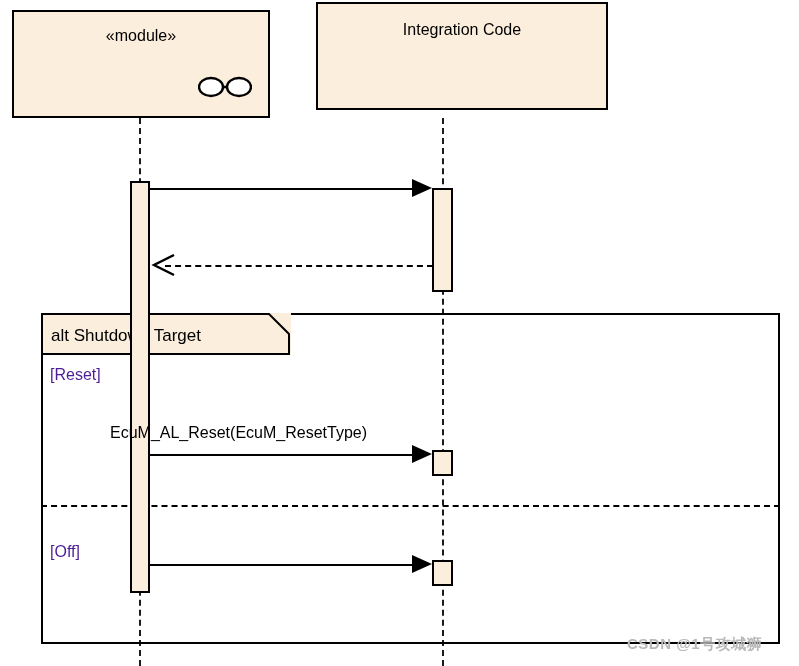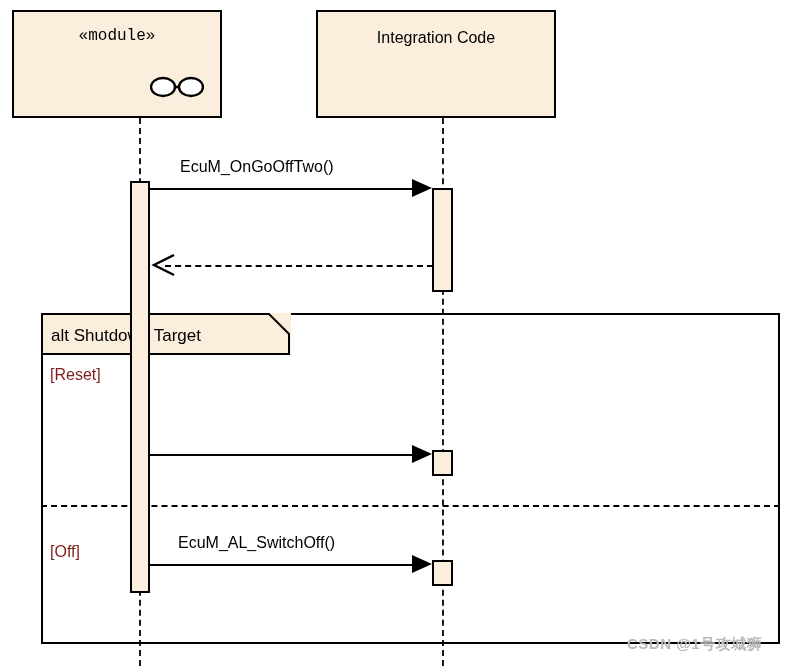--- a/index.html
+++ b/index.html
@@ -117,50 +117,50 @@
     line-height: 1;
   }
   .fragment-divider {
     position: absolute;
     height: 0;
     border-top: 2px dashed #000000;
   }
   .guard {
     position: absolute;
     font-size: 16px;
-    color: #7f1d1d;
+    color: #4c1d95;
     white-space: nowrap;
     line-height: 1;
   }
 
   
   .watermark {
     position: absolute;
     font-size: 15px;
     color: #b9b9b9;
     white-space: nowrap;
     line-height: 1;
     letter-spacing: 0.5px;
   }
 </style>
 </head>
 <body>
 
 <div id="canvas">
 
-  <div class="lifeline-box" style="left:12px; top:10px; width:210px; height:108px;font-family:Liberation Mono, monospace;">
+  <div class="lifeline-box" style="left:12px; top:10px; width:258px; height:108px;">
     <div class="lifeline-stereotype">«module»</div>
     <svg class="lollipop" viewBox="0 0 54 22">
       <ellipse cx="13" cy="11" rx="12" ry="9" fill="#ffffff" stroke="#000000" stroke-width="2.4"></ellipse>
       <ellipse cx="41" cy="11" rx="12" ry="9" fill="#ffffff" stroke="#000000" stroke-width="2.4"></ellipse>
       <line x1="25" y1="11" x2="29" y2="11" stroke="#000000" stroke-width="2.6"></line>
     </svg>
   </div>
 
-  <div class="lifeline-box" style="left:316px; top:10px; width:240px; height:108px;">
+  <div class="lifeline-box" style="left:316px; top:2px; width:292px; height:108px;">
     <div class="lifeline-title solo">Integration Code</div>
   </div>
 
   <div class="lifeline" style="left:139px; top:118px; height:548px;"></div>
   <div class="lifeline" style="left:442px; top:118px; height:548px;"></div>
 
   <div class="fragment" style="left:41px; top:313px; width:739px; height:331px;"></div>
 
   <svg class="fragment-tab" style="left:41px; top:313px; width:250px; height:42px;" viewBox="0 0 250 42" preserveAspectRatio="none">
     <path d="M1,1 L228,1 L248,21 L248,41 L1,41 Z" fill="#fbeedc" stroke="#000000" stroke-width="2"></path>
@@ -174,31 +174,30 @@
   <div class="guard" style="left:50px; top:544px;">[Off]</div>
 
   <div class="activation" style="left:130px; top:181px; width:20px; height:412px;"></div>
 
   <div class="activation" style="left:432px; top:188px; width:21px; height:104px;"></div>
 
   <div class="activation" style="left:432px; top:450px; width:21px; height:26px;"></div>
 
   <div class="activation" style="left:432px; top:560px; width:21px; height:26px;"></div>
 
-  <div class="msg-label" style="left:180px; top:159px;">EcuM_OnGoOffTwo()</div>
   <div class="msg-line" style="left:150px; top:188px; width:265px;"></div>
   <div class="arrow-filled" style="left:412px; top:179px;"></div>
 
   <div class="msg-line dashed" style="left:165px; top:265px; width:268px;"></div>
   <svg class="arrow-open" style="left:150px; top:253px;" viewBox="0 0 26 26">
     <polyline points="24,2 4,12 24,22" fill="none" stroke="#000000" stroke-width="2.4"></polyline>
   </svg>
 
+  <div class="msg-label" style="left:110px; top:425px;">EcuM_AL_Reset(EcuM_ResetType)</div>
   <div class="msg-line" style="left:150px; top:454px; width:265px;"></div>
   <div class="arrow-filled" style="left:412px; top:445px;"></div>
 
-  <div class="msg-label" style="left:178px; top:535px;">EcuM_AL_SwitchOff()</div>
   <div class="msg-line" style="left:150px; top:564px; width:265px;"></div>
   <div class="arrow-filled" style="left:412px; top:555px;"></div>
 
   <div class="watermark" style="left:627px; top:636px;font-weight:bold;">CSDN @1号攻城狮</div>
 
 </div>
 
 </body></html>

